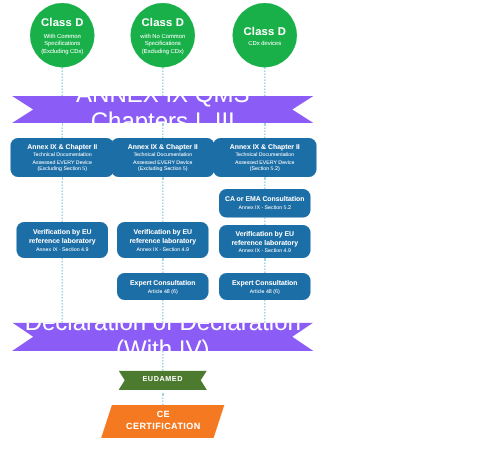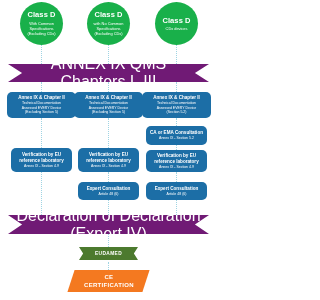--- a/index.html
+++ b/index.html
@@ -29,21 +29,21 @@
     box-sizing:border-box;
     padding:2px;
   }
   .circle .c-title{font-size:7.5px;font-weight:bold;line-height:9px;letter-spacing:.1px;}
   .circle .c-sub{font-size:3.9px;line-height:5.3px;margin-top:1.5px;}
   .ribbon-wrap{position:absolute;}
   
   .notch{
     position:absolute;
     width:100%;height:100%;
-    background:#701a75;
+    background:#8b5cf6;
     clip-path:polygon(0% 0%,100% 0%,93% 50%,100% 100%,0% 100%,7% 50%);
     display:flex;flex-direction:column;
     align-items:center;justify-content:center;
   }
   .notch.green{background:#4C7A2E;}
 
   
   .box{
     position:absolute;
     background:#1C6EA6;
@@ -170,21 +170,21 @@
   </div>
 
   <div class="box" style="left:146px;top:182px;width:61px;height:18px;">
     <div class="b-title">Expert Consultation</div>
     <div class="b-sub">Article 48 (6)</div>
   </div>
 
   <div class="ribbon-wrap" style="left:8px;top:215px;width:201px;height:19px;">
     <div class="notch">
       <div class="r-title">Declaration of Declaration</div>
-      <div class="r-sub">(Expert IV)</div>
+      <div class="r-sub">(With IV)</div>
     </div>
   </div>
 
   <div class="ribbon-wrap" style="left:79px;top:247px;width:59px;height:13px;">
     <div class="notch green">
       <div class="eud-label">EUDAMED</div>
     </div>
   </div>
 
   <div class="ce" style="left:71px;top:270px;width:75px;height:22px;">

